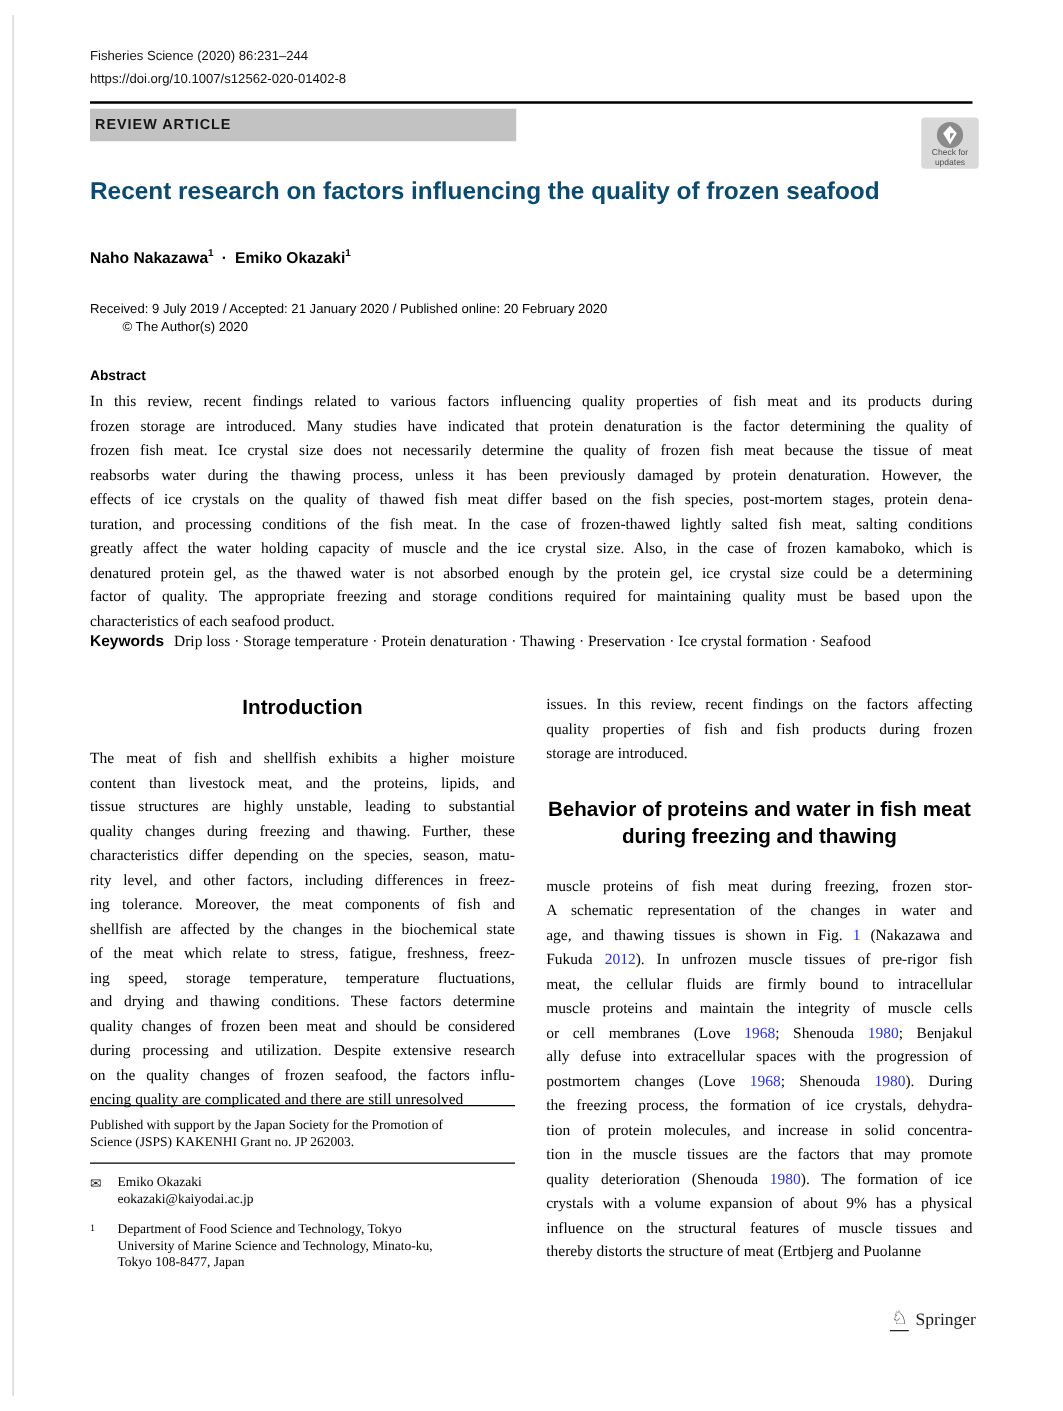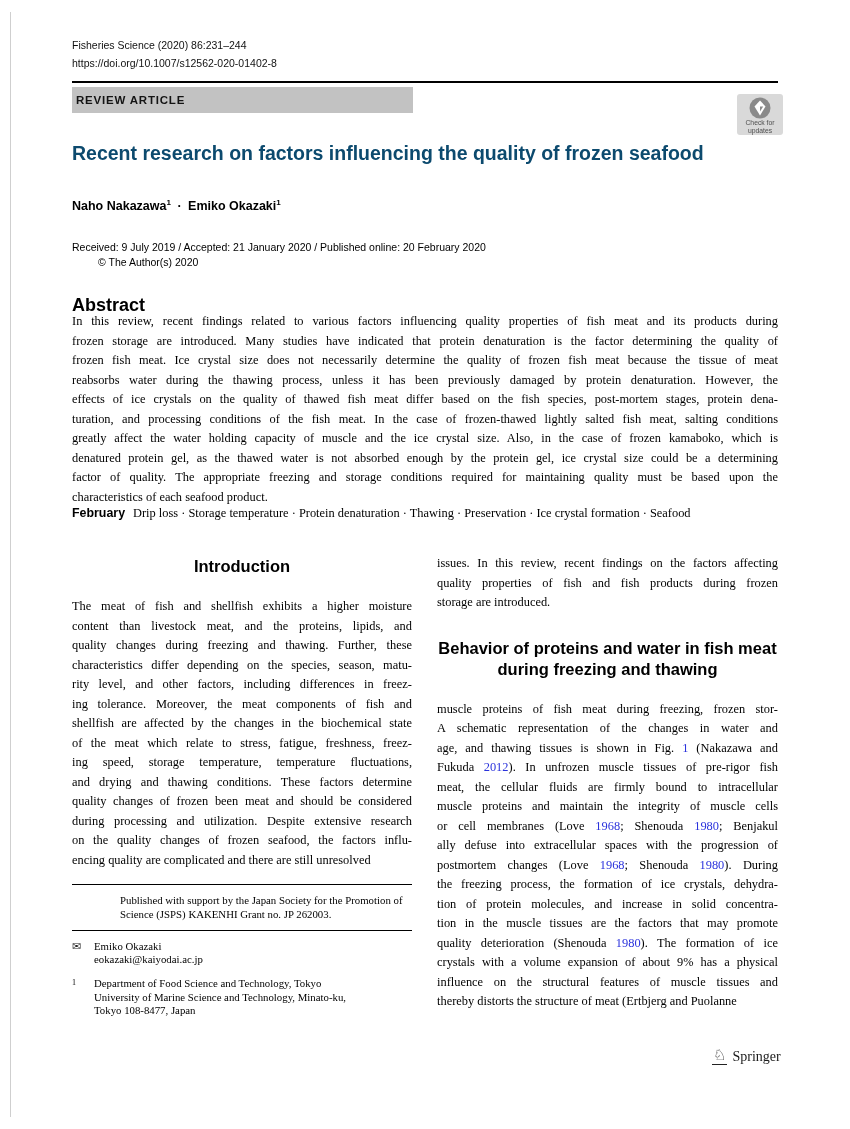--- a/index.html
+++ b/index.html
@@ -32,38 +32,38 @@
 
   .authors { position:absolute; left:72px; top:198px; width:706px;
     font-family:"Liberation Sans",sans-serif; font-weight:bold; font-size:12.5px; }
   .authors sup { font-size:8px; }
   .authors .sep { font-weight:bold; padding:0 3px; }
 
   .received  { position:absolute; left:72px; top:241px; font-family:"Liberation Sans",sans-serif; font-size:10.5px; }
   .copyright { position:absolute; left:72px; top:256px; font-family:Liberation Sans, sans-serif; font-size:10.5px;margin-left:26px; }
 
   .abstract-heading { position:absolute; left:72px; top:295px;
-    font-family:"Liberation Sans",sans-serif; font-weight:bold; font-size:18px; }
+    font-family:"Liberation Sans",sans-serif; font-weight:bold; font-size:11px; }
   .abstract-body { position:absolute; left:72px; top:314px; width:706px; font-size:12.4px; }
 
   .jline { text-align:justify; text-align-last:justify; height:19.5px; overflow:hidden; }
   .jline.last { text-align-last:left; }
 
   .keywords { position:absolute; left:72px; top:506px; width:706px; font-size:12.4px; }
   .keywords .kw-label { font-family:"Liberation Sans",sans-serif; font-weight:bold; margin-right:8px; }
 
   .columns { position:absolute; left:72px; top:556px; width:706px; display:flex; }
   .col-left  { width:340px; margin-right:25px; }
   .col-right { width:341px; }
   .col-heading { font-family:"Liberation Sans",sans-serif; font-weight:bold; font-size:16.5px; line-height:21px; margin-bottom:22px;text-align:center; }
   .col-para { font-size:12.4px; margin-bottom:23px; }
 
   .footnote-area { position:absolute; left:72px; top:884px; width:340px; font-size:10.8px; }
   .fn-rule { width:340px; height:1px; background:#000; }
-  .fn-support { padding:8px 0 9px 0; line-height:14px;margin-left:48px; }
+  .fn-support { padding:8px 0 9px 0; line-height:14px; }
   .fn-corr { padding-top:9px; }
   .fn-corr-row { display:flex; }
   .fn-env { width:22px; font-size:11px; color:#222; }
   .fn-email { margin-left:22px; }
   .fn-affil { display:flex; padding-top:12px; }
   .fn-affil .affil-sup { width:22px; font-size:8px; padding-top:1px; }
   .fn-affil .affil-lines { line-height:13.5px; }
 
   .springer { position:absolute; left:712px; top:1048px; display:flex; align-items:center;
     font-family:"Liberation Serif",serif; font-size:14px; color:#1a1a1a; }
@@ -108,31 +108,32 @@
       <div class="jline">reabsorbs water during the thawing process, unless it has been previously damaged by protein denaturation. However, the</div>
       <div class="jline">effects of ice crystals on the quality of thawed fish meat differ based on the fish species, post-mortem stages, protein dena-</div>
       <div class="jline">turation, and processing conditions of the fish meat. In the case of frozen-thawed lightly salted fish meat, salting conditions</div>
       <div class="jline">greatly affect the water holding capacity of muscle and the ice crystal size. Also, in the case of frozen kamaboko, which is</div>
       <div class="jline">denatured protein gel, as the thawed water is not absorbed enough by the protein gel, ice crystal size could be a determining</div>
       <div class="jline">factor of quality. The appropriate freezing and storage conditions required for maintaining quality must be based upon the</div>
       <div class="jline last">characteristics of each seafood product.</div>
     </div>
 
   <div class="keywords">
-    <span class="kw-label">February</span><span>Drip loss · Storage temperature · Protein denaturation · Thawing · Preservation · Ice crystal formation · Seafood</span>
+    <span class="kw-label">Keywords</span><span>Drip loss · Storage temperature · Protein denaturation · Thawing · Preservation · Ice crystal formation · Seafood</span>
   </div>
 
   <div class="columns">
     <div class="col-left" id="col-left">
         <div class="col-heading">
           <div>Introduction</div>
         </div>
         <div class="col-para">
           <div class="jline">The meat of fish and shellfish exhibits a higher moisture</div>
           <div class="jline">content than livestock meat, and the proteins, lipids, and</div>
+          <div class="jline">tissue structures are highly unstable, leading to substantial</div>
           <div class="jline">quality changes during freezing and thawing. Further, these</div>
           <div class="jline">characteristics differ depending on the species, season, matu-</div>
           <div class="jline">rity level, and other factors, including differences in freez-</div>
           <div class="jline">ing tolerance. Moreover, the meat components of fish and</div>
           <div class="jline">shellfish are affected by the changes in the biochemical state</div>
           <div class="jline">of the meat which relate to stress, fatigue, freshness, freez-</div>
           <div class="jline">ing speed, storage temperature, temperature fluctuations,</div>
           <div class="jline">and drying and thawing conditions. These factors determine</div>
           <div class="jline">quality changes of frozen been meat and should be considered</div>
           <div class="jline">during processing and utilization. Despite extensive research</div>

